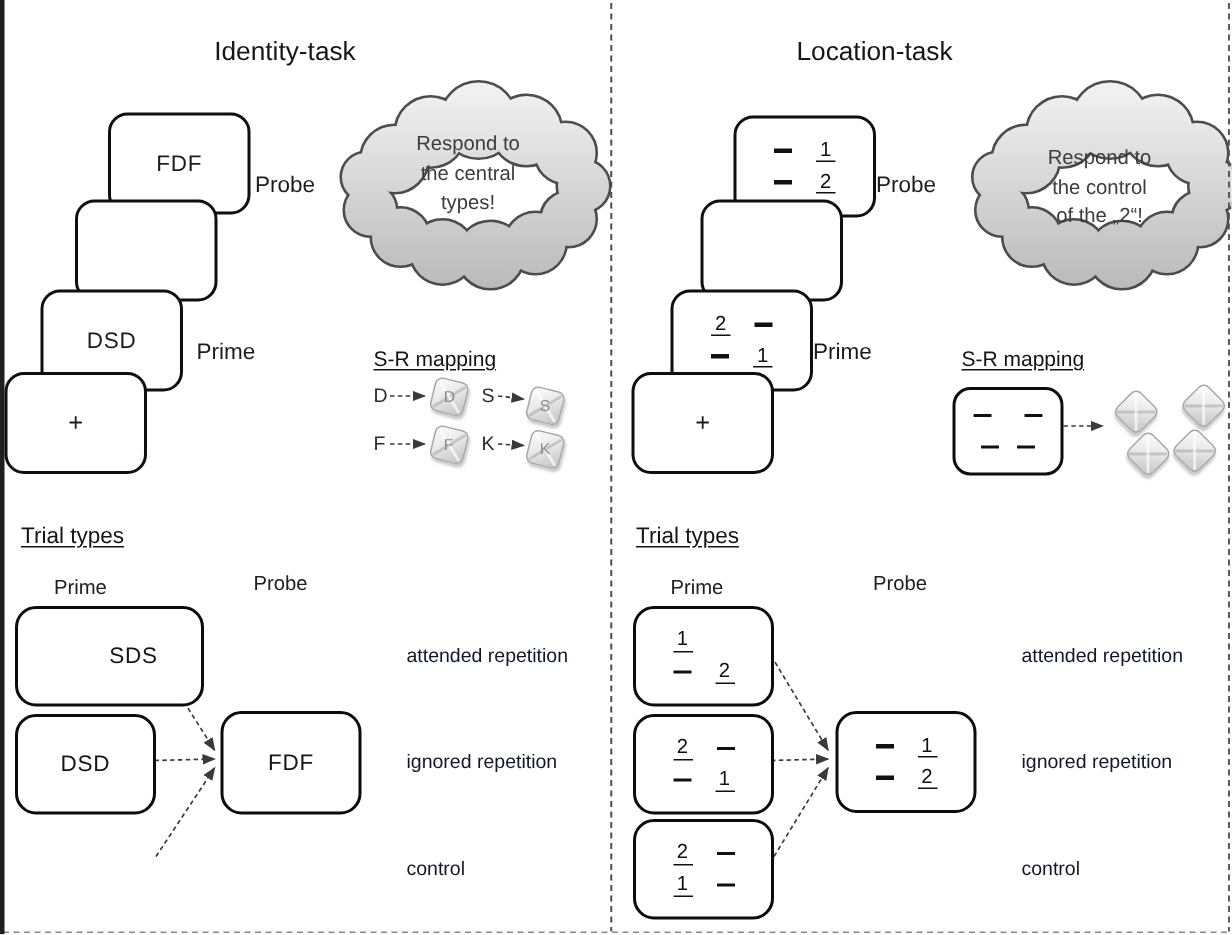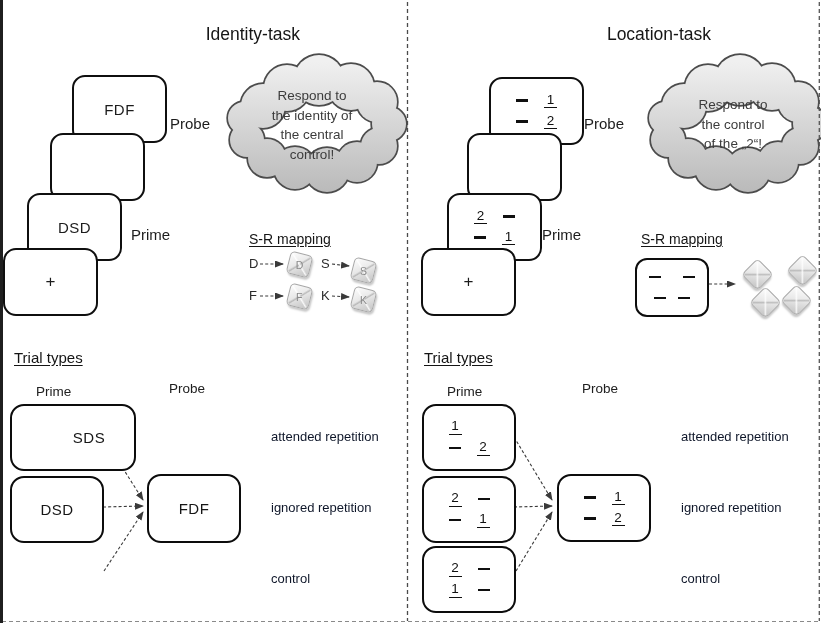--- a/index.html
+++ b/index.html
@@ -1,19 +1,19 @@
 <!DOCTYPE html>
 <html><head>
 <meta charset="utf-8">
 <style>
   html,body{margin:0;padding:0;background:#fff;}
   #stage{position:relative;width:821px;height:623px;background:#ffffff;overflow:hidden;
          font-family:"Liberation Sans",sans-serif;color:#1a1a1a;}
   #overlay{position:absolute;left:0;top:0;width:821px;height:623px;}
-  .panel-title{position:absolute;width:220px;text-align:right;font-size:17.5px;color:#161616;}
+  .panel-title{position:absolute;width:220px;text-align:center;font-size:17.5px;color:#161616;}
   .card{position:absolute;width:91px;height:64px;background:#fff;border:2.6px solid #0f0f0f;
         border-radius:13px;display:flex;align-items:center;justify-content:center;}
   .card-text{font-size:15px;letter-spacing:0.5px;color:#1c1c1c;}
   .fix-text{font-size:17px;color:#1c1c1c;}
   .seq-label{position:absolute;font-size:15px;color:#1c1c1c;}
   .cloud-text{position:absolute;width:152px;text-align:center;font-size:13.5px;line-height:19.5px;color:#3c3c3c;}
   .underlined-heading{position:absolute;font-size:14px;color:#141414;text-decoration:underline;text-underline-offset:2px;}
   .map-letter{position:absolute;font-size:13px;color:#2b2b2b;}
   .key{position:absolute;width:21px;height:21px;border-radius:5px;border:1px solid #a6a6a6;
        background:linear-gradient(145deg,#fdfdfd 0%,#e9e9e9 45%,#c2c2c2 100%);
@@ -134,23 +134,22 @@
   </div>
   <div class="card" style="left:3px;top:248px;">
     <span class="fix-text">+</span>
   </div>
 
   <div class="seq-label" style="left:170px;top:115px;">Probe</div>
   <div class="seq-label" style="left:131px;top:226px;">Prime</div>
 
   <div class="cloud-text" style="left:236px;top:86px;">
     <div>Respond to</div>
-    <div>the identity of</div>
     <div>the central</div>
-    <div>control!</div>
+    <div>types!</div>
   </div>
 
   <div class="underlined-heading" style="left:249px;top:231px;">S-R mapping</div>
   <div class="map-letter" style="left:249px;top:256px;">D</div>
   <div class="map-letter" style="left:321px;top:256px;">S</div>
   <div class="map-letter" style="left:249px;top:288px;">F</div>
   <div class="map-letter" style="left:321px;top:288px;">K</div>
   <div class="key tilt" style="left:288px;top:253px;">
     <span class="key-letter">D</span>
   </div>
@@ -175,21 +174,21 @@
     <span class="tt-box-text">DSD</span>
   </div>
   <div class="tt-box" style="left:147px;top:474px;height:65px;">
     <span class="tt-box-text">FDF</span>
   </div>
 
   <div class="tt-type-label" style="left:258px;top:429px;">attended repetition</div>
   <div class="tt-type-label" style="left:258px;top:500px;">ignored repetition</div>
   <div class="tt-type-label" style="left:258px;top:571px;">control</div>
 
-  <div class="panel-title" style="left:491px;top:24px;">Location-task</div>
+  <div class="panel-title" style="left:473px;top:24px;">Location-task</div>
 
   <div class="card" style="left:489px;top:77px;">
     <div class="stim">
         <div class="srow">
           <span class="sdash"></span>
           <span class="sdigit">1</span>
         </div>
         <div class="srow">
           <span class="sdash"></span>
           <span class="sdigit">2</span>

